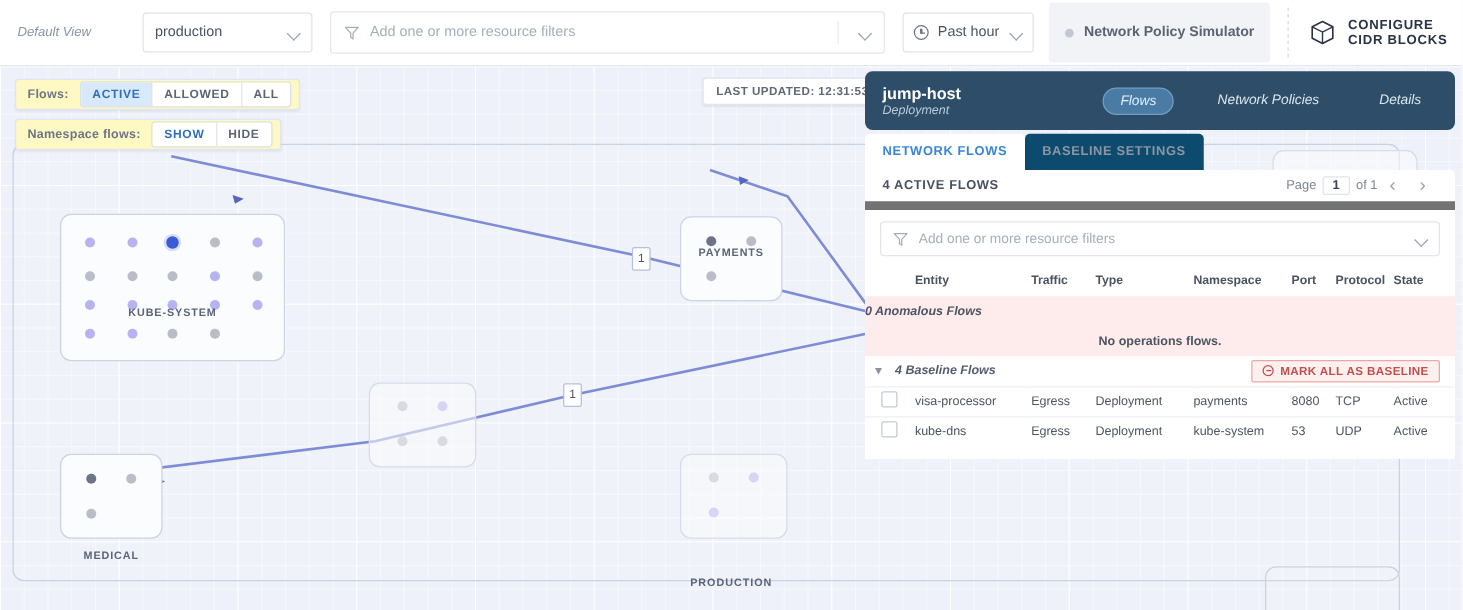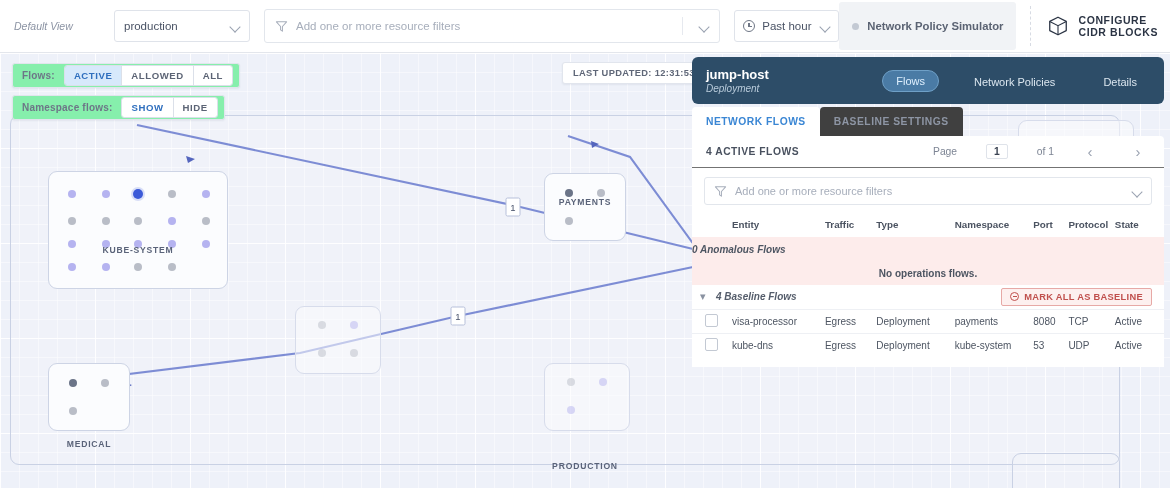--- a/index.html
+++ b/index.html
@@ -61,21 +61,21 @@
   }
   .clock::before {
     content: ""; position: absolute; left: 4.2px; top: 2px;
     width: 1.2px; height: 4px; background: #6f7786;
   }
   .clock::after {
     content: ""; position: absolute; left: 4.5px; top: 5px;
     width: 3.3px; height: 1.2px; background: #6f7786;
   }
   .simbtn {
-    height: 48px; margin-left: 0; border-radius: 3px; background: #f1f3f6;
+    height: 48px; margin-left: 12px; border-radius: 3px; background: #f1f3f6;
     display: flex; align-items: center; padding: 16px 13px;
   }
   .simbtn .dot {
     width: 7px; height: 7px; border-radius: 50%; background: #c3c9d3;
     margin-right: 8px;
   }
   .simbtn .txt { font-size: 11.3px; color: #5b6playerholder; }
   .simbtn .txt { color: #5b6373; font-weight: 600; }
   .cidr {
     margin-left: 14px; margin-right: 12px; padding-left: 16px; height: 40px;
@@ -131,21 +131,21 @@
     display: flex; align-items: center; justify-content: center;
     font-size: 9.5px; color: #49536b; transform: translate(-50%, -50%);
   }
   .ns-label {
     position: absolute; font-size: 8.6px; font-weight: 700;
     letter-spacing: .8px; color: #5a6379; transform: translateX(-50%);
   }
 
   
   .ctl {
-    position: absolute; background: #86efac; border: 1px solid #e1e5ed;
+    position: absolute; background: #fef9c3; border: 1px solid #e1e5ed;
     border-radius: 3px; display: flex; align-items: center;
     box-shadow: 0 1px 2px rgba(40,50,80,.07); z-index: 20;
   }
   .ctl .lbl {
     font-size: 10px; font-weight: 600; color: #6d7687; padding: 0 9px;
     letter-spacing: .2px;
   }
   .seg { display: flex; border: 1px solid #dbe0e9; border-radius: 3px; overflow: hidden; }
   .seg .opt {
     font-size: 9.6px; font-weight: 700; letter-spacing: .55px;
@@ -165,42 +165,42 @@
   
   .panel {
     position: absolute; left: 692px; top: 57px; width: 472px; z-index: 30;
   }
   .panel-head {
     height: 47px; background: #2d4d68; border-radius: 6px;
     display: flex; align-items: center; padding: 0 14px;
   }
   .ph-title { font-size: 13px; font-weight: 700; color: #fff; line-height: 15px; }
   .ph-sub { font-size: 10px; font-style: italic; color: #b9cbdb; line-height: 13px; }
-  .ph-tabs { margin-left: auto; display: flex; align-items: flex-end; }
+  .ph-tabs { margin-left: auto; display: flex; align-items: flex-start; font-style: italic; }
   .ph-tab {
     font-size: 11px; color: #dbe6ef; margin-left: 22px; padding: 4px 13px;
   }
   .ph-tab.on {
     background: #4a7ba5; color: #dff0ff; border-radius: 11px;
     border: 1px solid #6fa0c7;
   }
   .tabrow { display: flex; margin-top: 3px; }
   .tab {
     font-size: 10.3px; font-weight: 700; letter-spacing: .5px;
-    padding: 9px 14px; color: #8d95a4; background: #404040;
+    padding: 9px 14px; color: #8d95a4; background: #0c4a6e;
     border-radius: 4px 4px 0 0;
   }
   .tab.on { background: #fff; color: #3a86d4; }
   .panel-body { background: #fff; border-radius: 0 4px 0 0; }
   .cnt-row {
     height: 32px; display: flex; align-items: center; padding: 11px 14px;
-    border-bottom: 1px solid #737373;
+    border-bottom: 7px solid #737373;
   }
   .cnt-txt { font-size: 10.3px; font-weight: 700; letter-spacing: .5px; color: #49515f; }
-  .pager { margin-left: auto; display: flex; align-items: center; gap: 24px; }
+  .pager { margin-left: auto; display: flex; align-items: center; }
   .pager .pg { font-size: 10.3px; color: #7d8594; }
   .pager .pgbox {
     border: 1px solid #dfe3ea; border-radius: 2px; padding: 1px 7px;
     margin: 0 5px; font-size: 10.3px; color: #3c4453; font-weight: 700;
   }
   .arrow { width: 24px; text-align: center; color: #99a1b0; font-size: 15px; }
   .psearch {
     margin: 9px 12px; height: 28px; border: 1px solid #e2e6ec; border-radius: 3px;
     display: flex; align-items: center; padding: 0 9px;
   }

